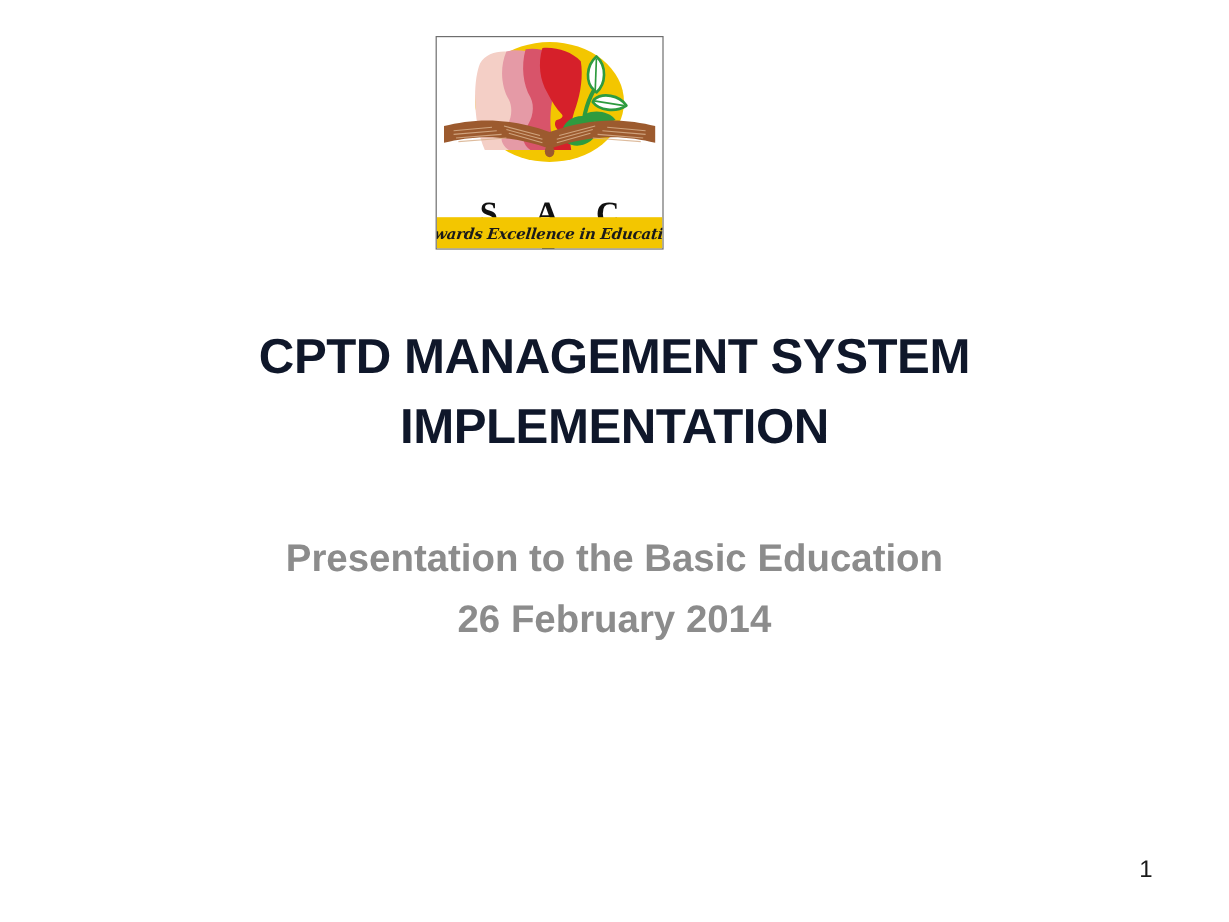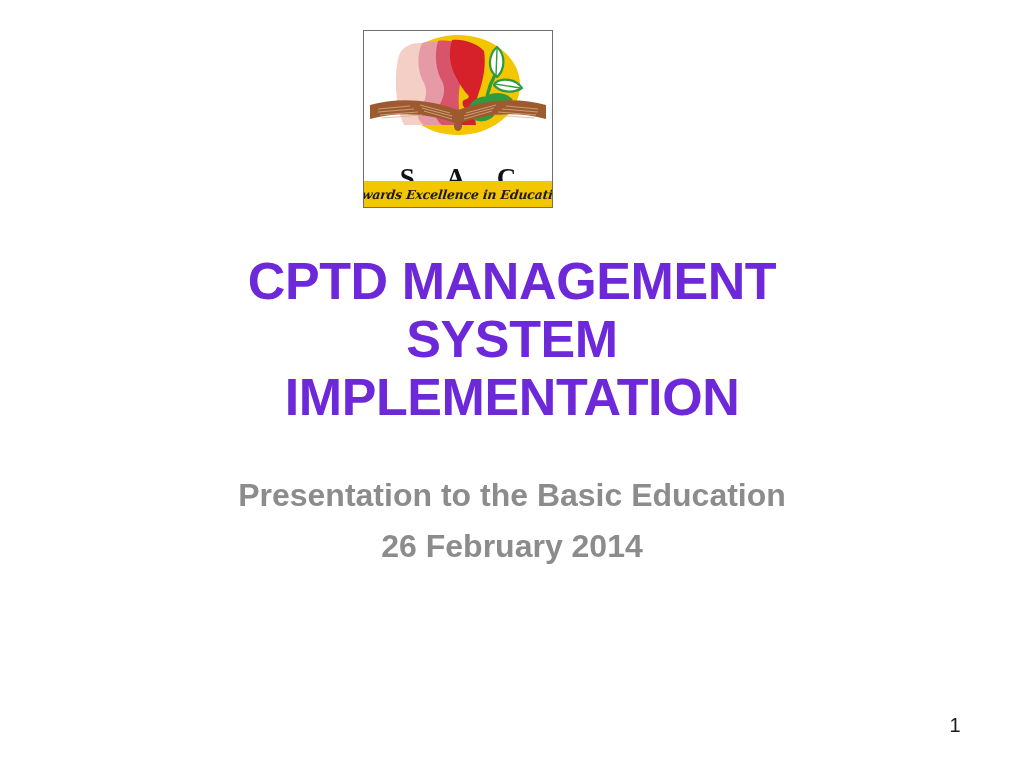--- a/index.html
+++ b/index.html
@@ -99,37 +99,37 @@
     letter-spacing: -0.2px;
     color: #1a1a1a;
     transform: skewX(-6deg);
     white-space: nowrap;
   }
 
   
   .slide-title {
     position: absolute;
     left: 140px;
-    top: 252px;
+    top: 268px;
     width: 744px;
     text-align: center;
     font-family: "Liberation Sans", sans-serif;
     font-weight: 700;
-    font-size: 52px;
+    font-size: 41px;
     line-height: 58px;
     letter-spacing: -0.4px;
-    color: #6d28d9;
+    color: #0f172a;
   }
   .slide-title .line { display: block; }
 
   
   .slide-subtitle {
     position: absolute;
     left: 140px;
-    top: 470px;
+    top: 440px;
     width: 744px;
     text-align: center;
     font-family: "Liberation Sans", sans-serif;
     font-weight: 700;
     font-size: 32px;
     line-height: 51px;
     color: #8c8c8c;
   }
   .slide-subtitle .line { display: block; }
 

